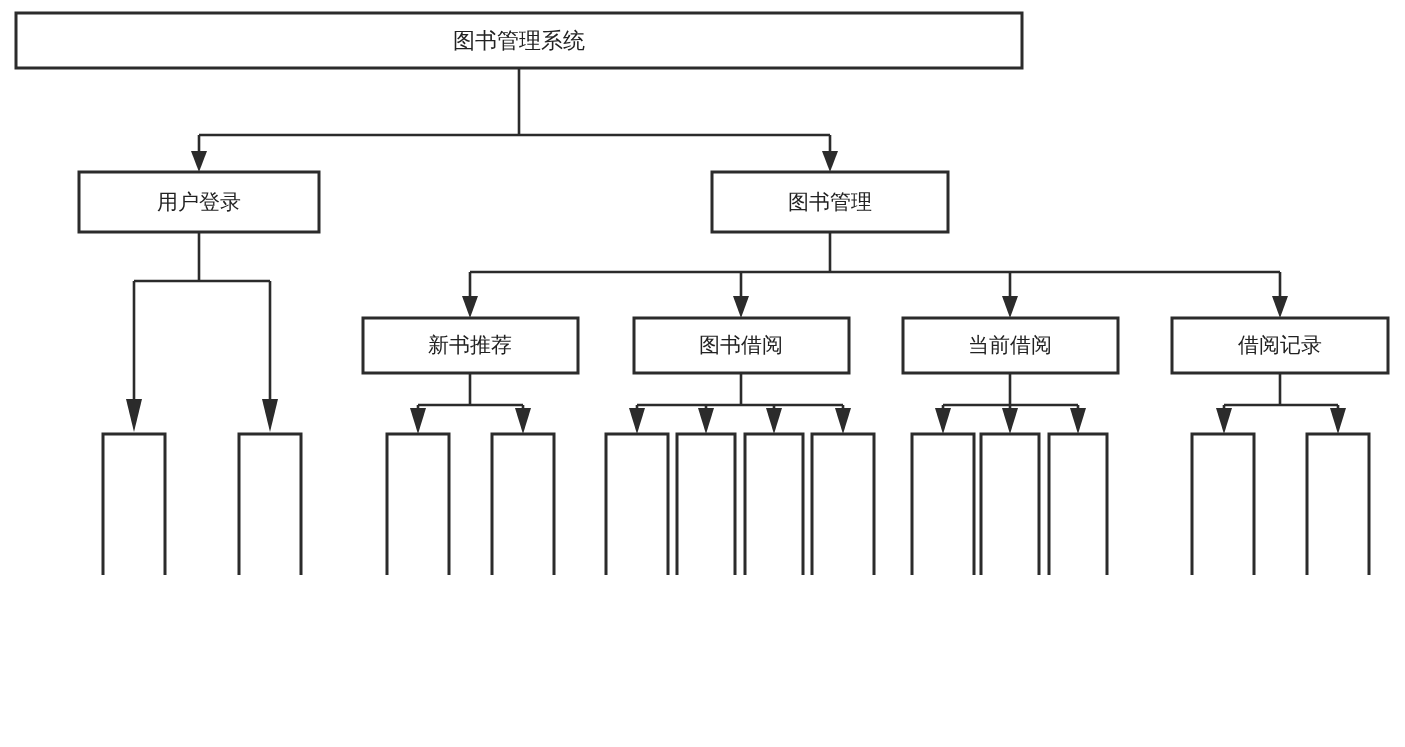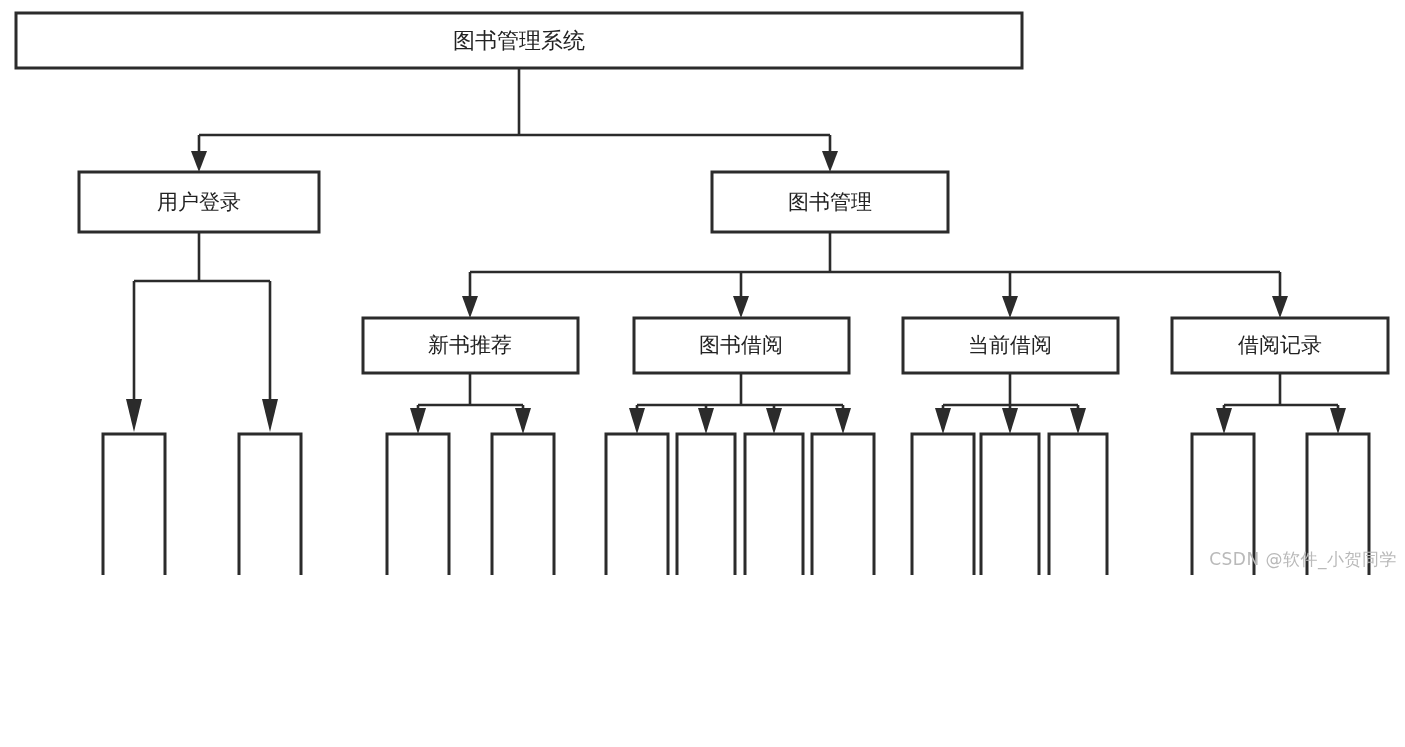--- a/index.html
+++ b/index.html
@@ -212,15 +212,14 @@
   <div class="vlabel" style="left:912px; top:434px; width:62px; height:300px;">查询图书</div>
 
   <div class="vlabel" style="left:981px; top:434px; width:58px; height:300px;">归还图书</div>
 
   <div class="vlabel" style="left:1049px; top:440px; width:58px; height:288px; align-items:flex-start;">确认归还（管理员）</div>
 
   <div class="vlabel" style="left:1192px; top:434px; width:62px; height:300px;">新增借阅记录</div>
 
   <div class="vlabel" style="left:1307px; top:434px; width:62px; height:300px;">查询借阅记录</div>
 
-  <div class="watermark">CSDN @软件_小贺同学</div>
 
 </div>
 
 </body></html>

